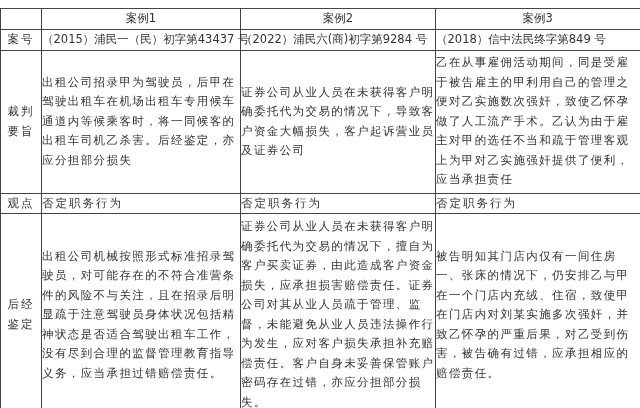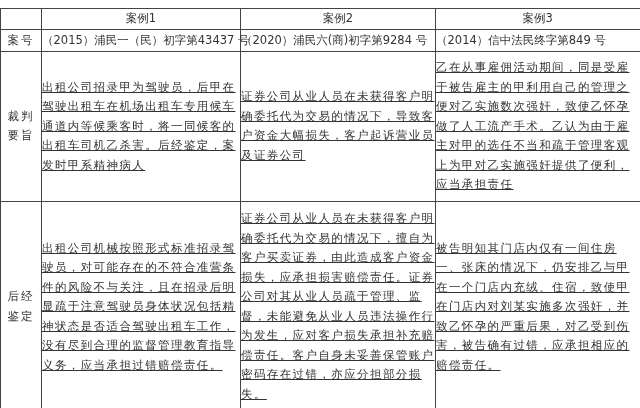--- a/index.html
+++ b/index.html
@@ -57,21 +57,20 @@
     }
     td.caseno {
       font-family: "DejaVu Sans", "Liberation Sans", sans-serif;
       font-size: 11px;
       padding-left: 6px;
       white-space: nowrap;
     }
     td.body {
       padding: 0 6px;
       letter-spacing: 1.4px;
-      text-decoration: underline;
     }
     td.view {
       padding-left: 6px;
       letter-spacing: 2px;
     }
     td.top { vertical-align: top; padding-top: 2px; }
   </style>
 </head>
 <body>
 
@@ -85,28 +84,34 @@
   <tbody>
       <tr class="r-head">
     <td class="head"></td>
     <td class="head">案例1</td>
     <td class="head">案例2</td>
     <td class="head">案例3</td>
   </tr>
   <tr class="r-no">
     <td class="label">案号</td>
     <td class="caseno">（2015）浦民一（民）初字第43437 号</td>
-    <td class="caseno">（2020）浦民六(商)初字第9284 号</td>
-    <td class="caseno">（2014）信中法民终字第849 号</td>
+    <td class="caseno">（2022）浦民六(商)初字第9284 号</td>
+    <td class="caseno">（2018）信中法民终字第849 号</td>
   </tr>
   <tr class="r-summary">
     <td class="label">裁判要旨</td>
-    <td class="body">出租公司招录甲为驾驶员，后甲在驾驶出租车在机场出租车专用候车通道内等候乘客时，将一同候客的出租车司机乙杀害。后经鉴定，案发时甲系精神病人</td>
+    <td class="body">出租公司招录甲为驾驶员，后甲在驾驶出租车在机场出租车专用候车通道内等候乘客时，将一同候客的出租车司机乙杀害。后经鉴定，亦应分担部分损失</td>
     <td class="body">证券公司从业人员在未获得客户明确委托代为交易的情况下，导致客户资金大幅损失，客户起诉营业员及证券公司</td>
     <td class="body">乙在从事雇佣活动期间，同是受雇于被告雇主的甲利用自己的管理之便对乙实施数次强奸，致使乙怀孕做了人工流产手术。乙认为由于雇主对甲的选任不当和疏于管理客观上为甲对乙实施强奸提供了便利，应当承担责任</td>
+  </tr>
+  <tr class="r-view">
+    <td class="label">观点</td>
+    <td class="view">否定职务行为</td>
+    <td class="view">否定职务行为</td>
+    <td class="view">否定职务行为</td>
   </tr>
   <tr class="r-ruling">
     <td class="label">后经鉴定</td>
     <td class="body">出租公司机械按照形式标准招录驾驶员，对可能存在的不符合准营条件的风险不与关注，且在招录后明显疏于注意驾驶员身体状况包括精神状态是否适合驾驶出租车工作，没有尽到合理的监督管理教育指导义务，应当承担过错赔偿责任。</td>
     <td class="body top">证券公司从业人员在未获得客户明确委托代为交易的情况下，擅自为客户买卖证券，由此造成客户资金损失，应承担损害赔偿责任。证券公司对其从业人员疏于管理、监督，未能避免从业人员违法操作行为发生，应对客户损失承担补充赔偿责任。客户自身未妥善保管账户密码存在过错，亦应分担部分损失。</td>
     <td class="body">被告明知其门店内仅有一间住房一、张床的情况下，仍安排乙与甲在一个门店内充绒、住宿，致使甲在门店内对刘某实施多次强奸，并致乙怀孕的严重后果，对乙受到伤害，被告确有过错，应承担相应的赔偿责任。</td>
   </tr>
 </tbody>
   </table>
 

